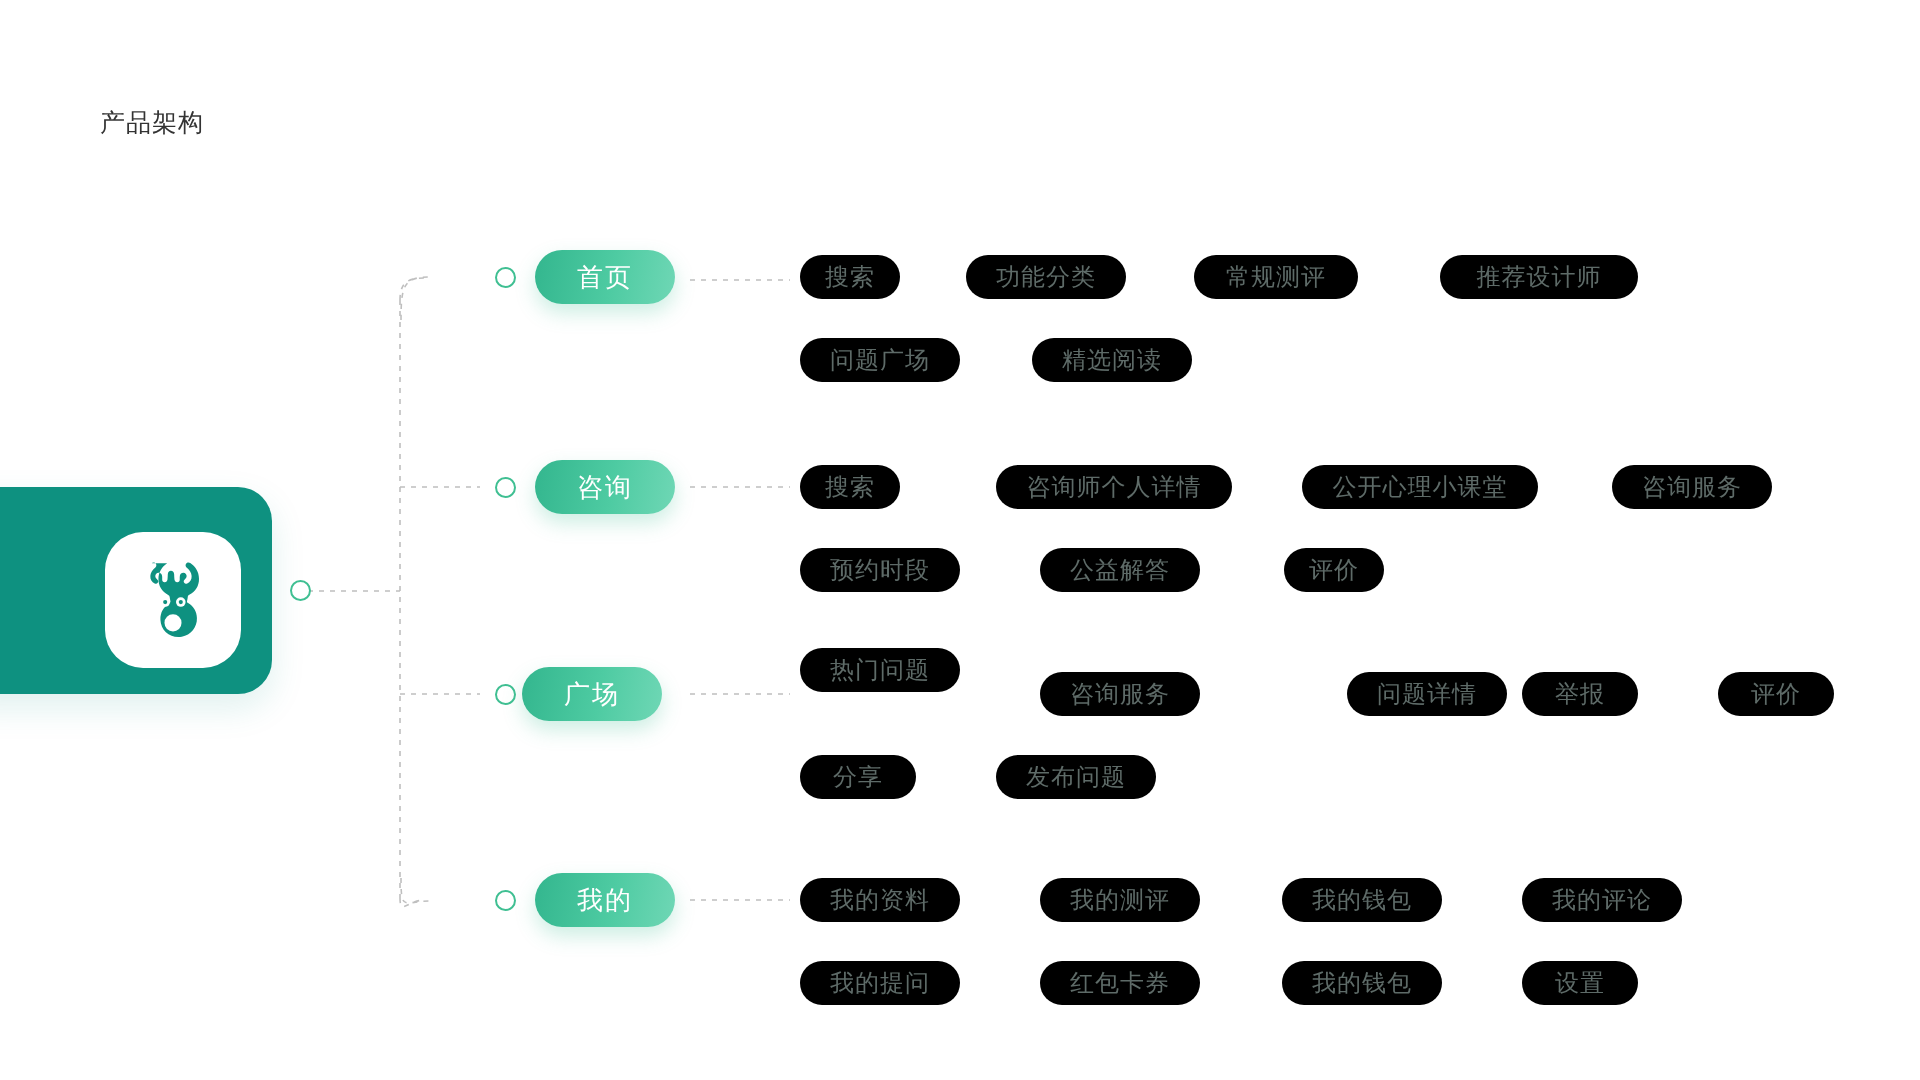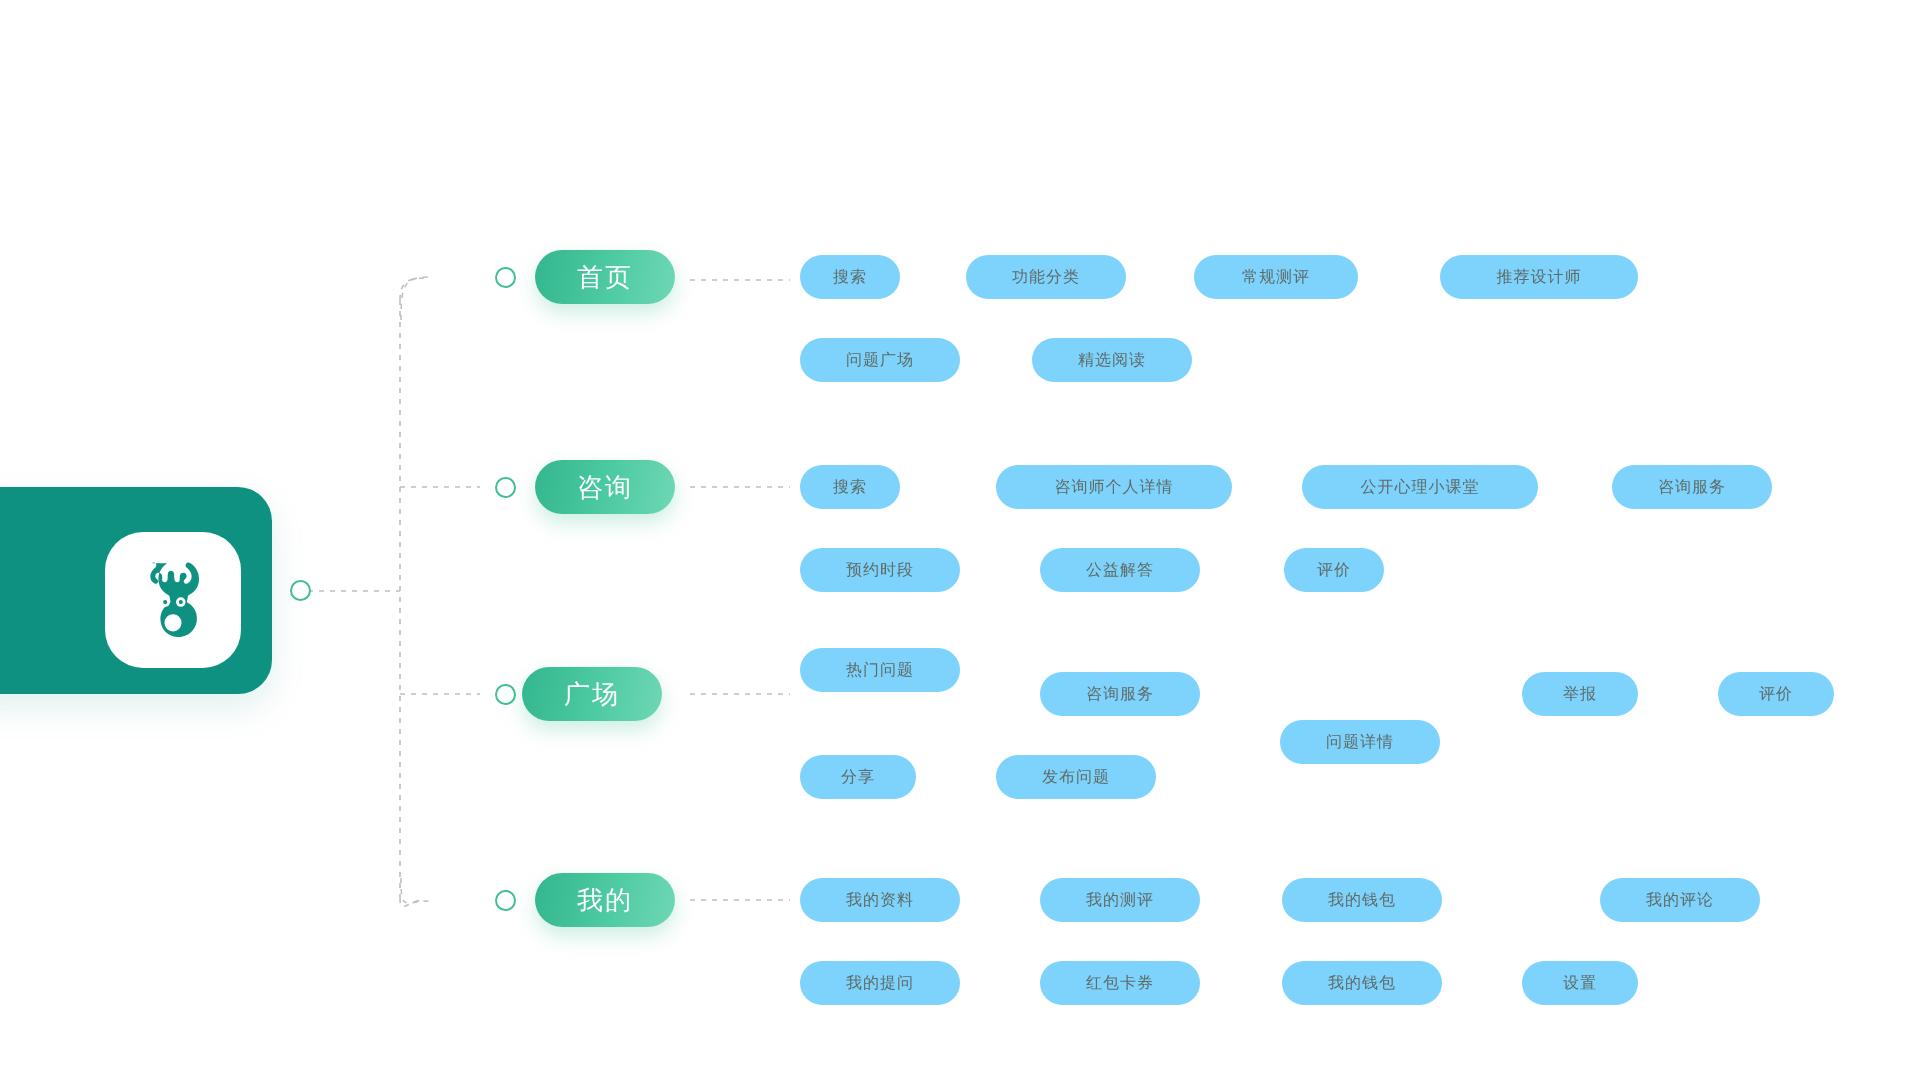--- a/index.html
+++ b/index.html
@@ -75,33 +75,34 @@
     color:#ffffff;
     font-size:26px;
     letter-spacing:2px;
     display:flex; align-items:center; justify-content:center;
     box-shadow:0 9px 20px rgba(60,190,145,0.26);
   }
   .leaf {
     position:absolute;
     height:44px;
     border-radius:22px;
-    background:#7dd3fc;
+    background:#000000;
     color:#5E6B68;
-    font-size:16px;
+    font-size:24px;
     letter-spacing:1px;
     display:flex; align-items:center; justify-content:center;
     padding:0 22px;
     white-space:nowrap;
   }
 </style>
 </head>
 <body>
 
 <div class="header">
+  <div class="subtitle">产品架构</div>
 </div>
 
 <div class="logo-card">
   <div class="logo-tile">
     <svg viewBox="0 0 100 100">
       <g fill="#0E9180">
         <path d="M29.5 14.5c1.6-1.1 3.6-.6 4.3 1.1.6 1.5-.1 2.7-1.3 3.7-2.6 2.2-4.1 4.6-4.3 7.6-.2 3.2 1.4 5.9 4.2 7.2 1.2.6 2.2.4 2.9-.6.8-1.1.6-2.3-.5-3.2-1.2-1-1.9-2.1-1.8-3.5.1-1.7 1.3-2.9 3-3 1.8-.1 3.2 1.1 3.5 2.9.2 1.1.1 2.3.1 3.5 0 1.6.9 2.6 2.3 2.7 1.5.1 2.6-.9 2.8-2.5.2-1.7.2-3.5.3-5.2.1-2 1.3-3.3 3-3.3 1.8 0 3 1.3 3.1 3.3.1 1.7.1 3.5.3 5.2.2 1.6 1.3 2.6 2.8 2.5 1.4-.1 2.3-1.1 2.3-2.7 0-1.2-.1-2.4.1-3.5.3-1.8 1.7-3 3.5-2.9 1.7.1 2.9 1.3 3 3 .1 1.4-.6 2.5-1.8 3.5-1.1.9-1.3 2.1-.5 3.2.7 1 1.7 1.2 2.9.6 2.8-1.3 4.4-4 4.2-7.2-.2-3-1.7-5.4-4.3-7.6-1.2-1-1.9-2.2-1.3-3.7.7-1.7 2.7-2.2 4.3-1.1 5.2 3.6 8.3 8.5 8.4 15 .1 7-3.4 12.2-9.4 15.5-.9.5-1.3 1-1.4 2-.1 1.3-.4 2.6-.7 3.9-.2 1 .1 1.6 1 2.1 5.3 3.3 8.3 8.1 8.5 14.4.3 8.9-5.8 16.4-14.6 18-10.6 1.9-20.2-5.7-20.5-16.4-.2-6.9 2.9-12.1 8.6-15.8.9-.6 1.2-1.2 1-2.2-.3-1.3-.5-2.6-.7-3.9-.1-1-.5-1.5-1.4-2-6-3.3-9.5-8.5-9.4-15.5.1-6.5 3.2-11.4 8.4-15z"></path>
       </g>
       <g fill="#FFFFFF">
         <circle cx="42.5" cy="52" r="4.6"></circle>
@@ -160,28 +161,28 @@
     <div class="leaf" style="left: 996px; top: 465px; width: 236px;">咨询师个人详情</div>
     <div class="leaf" style="left: 1302px; top: 465px; width: 236px;">公开心理小课堂</div>
     <div class="leaf" style="left: 1612px; top: 465px; width: 160px;">咨询服务</div>
     <div class="leaf" style="left: 800px; top: 548px; width: 160px;">预约时段</div>
     <div class="leaf" style="left: 1040px; top: 548px; width: 160px;">公益解答</div>
     <div class="leaf" style="left: 1284px; top: 548px; width: 100px;">评价</div>
     <div class="node-dot" style="left: 495px; top: 684px;"></div>
     <div class="l2-pill" style="left: 522px; top: 667px; width: 140px;">广场</div>
     <div class="leaf" style="left: 800px; top: 648px; width: 160px;">热门问题</div>
     <div class="leaf" style="left: 1040px; top: 672px; width: 160px;">咨询服务</div>
-    <div class="leaf" style="left: 1280px; top: 672px; width: 160px; margin-top: 48px;">问题详情</div>
+    <div class="leaf" style="left: 1347px; top: 672px; width: 160px;">问题详情</div>
     <div class="leaf" style="left: 1522px; top: 672px; width: 116px;">举报</div>
     <div class="leaf" style="left: 1718px; top: 672px; width: 116px;">评价</div>
     <div class="leaf" style="left: 800px; top: 755px; width: 116px;">分享</div>
     <div class="leaf" style="left: 996px; top: 755px; width: 160px;">发布问题</div>
     <div class="node-dot" style="left: 495px; top: 890px;"></div>
     <div class="l2-pill" style="left: 535px; top: 873px; width: 140px;">我的</div>
     <div class="leaf" style="left: 800px; top: 878px; width: 160px;">我的资料</div>
     <div class="leaf" style="left: 1040px; top: 878px; width: 160px;">我的测评</div>
     <div class="leaf" style="left: 1282px; top: 878px; width: 160px;">我的钱包</div>
-    <div class="leaf" style="left: 1600px; top: 878px; width: 160px;">我的评论</div>
+    <div class="leaf" style="left: 1522px; top: 878px; width: 160px;">我的评论</div>
     <div class="leaf" style="left: 800px; top: 961px; width: 160px;">我的提问</div>
     <div class="leaf" style="left: 1040px; top: 961px; width: 160px;">红包卡券</div>
     <div class="leaf" style="left: 1282px; top: 961px; width: 160px;">我的钱包</div>
     <div class="leaf" style="left: 1522px; top: 961px; width: 116px;">设置</div>
   </div>
 
 </body></html>

